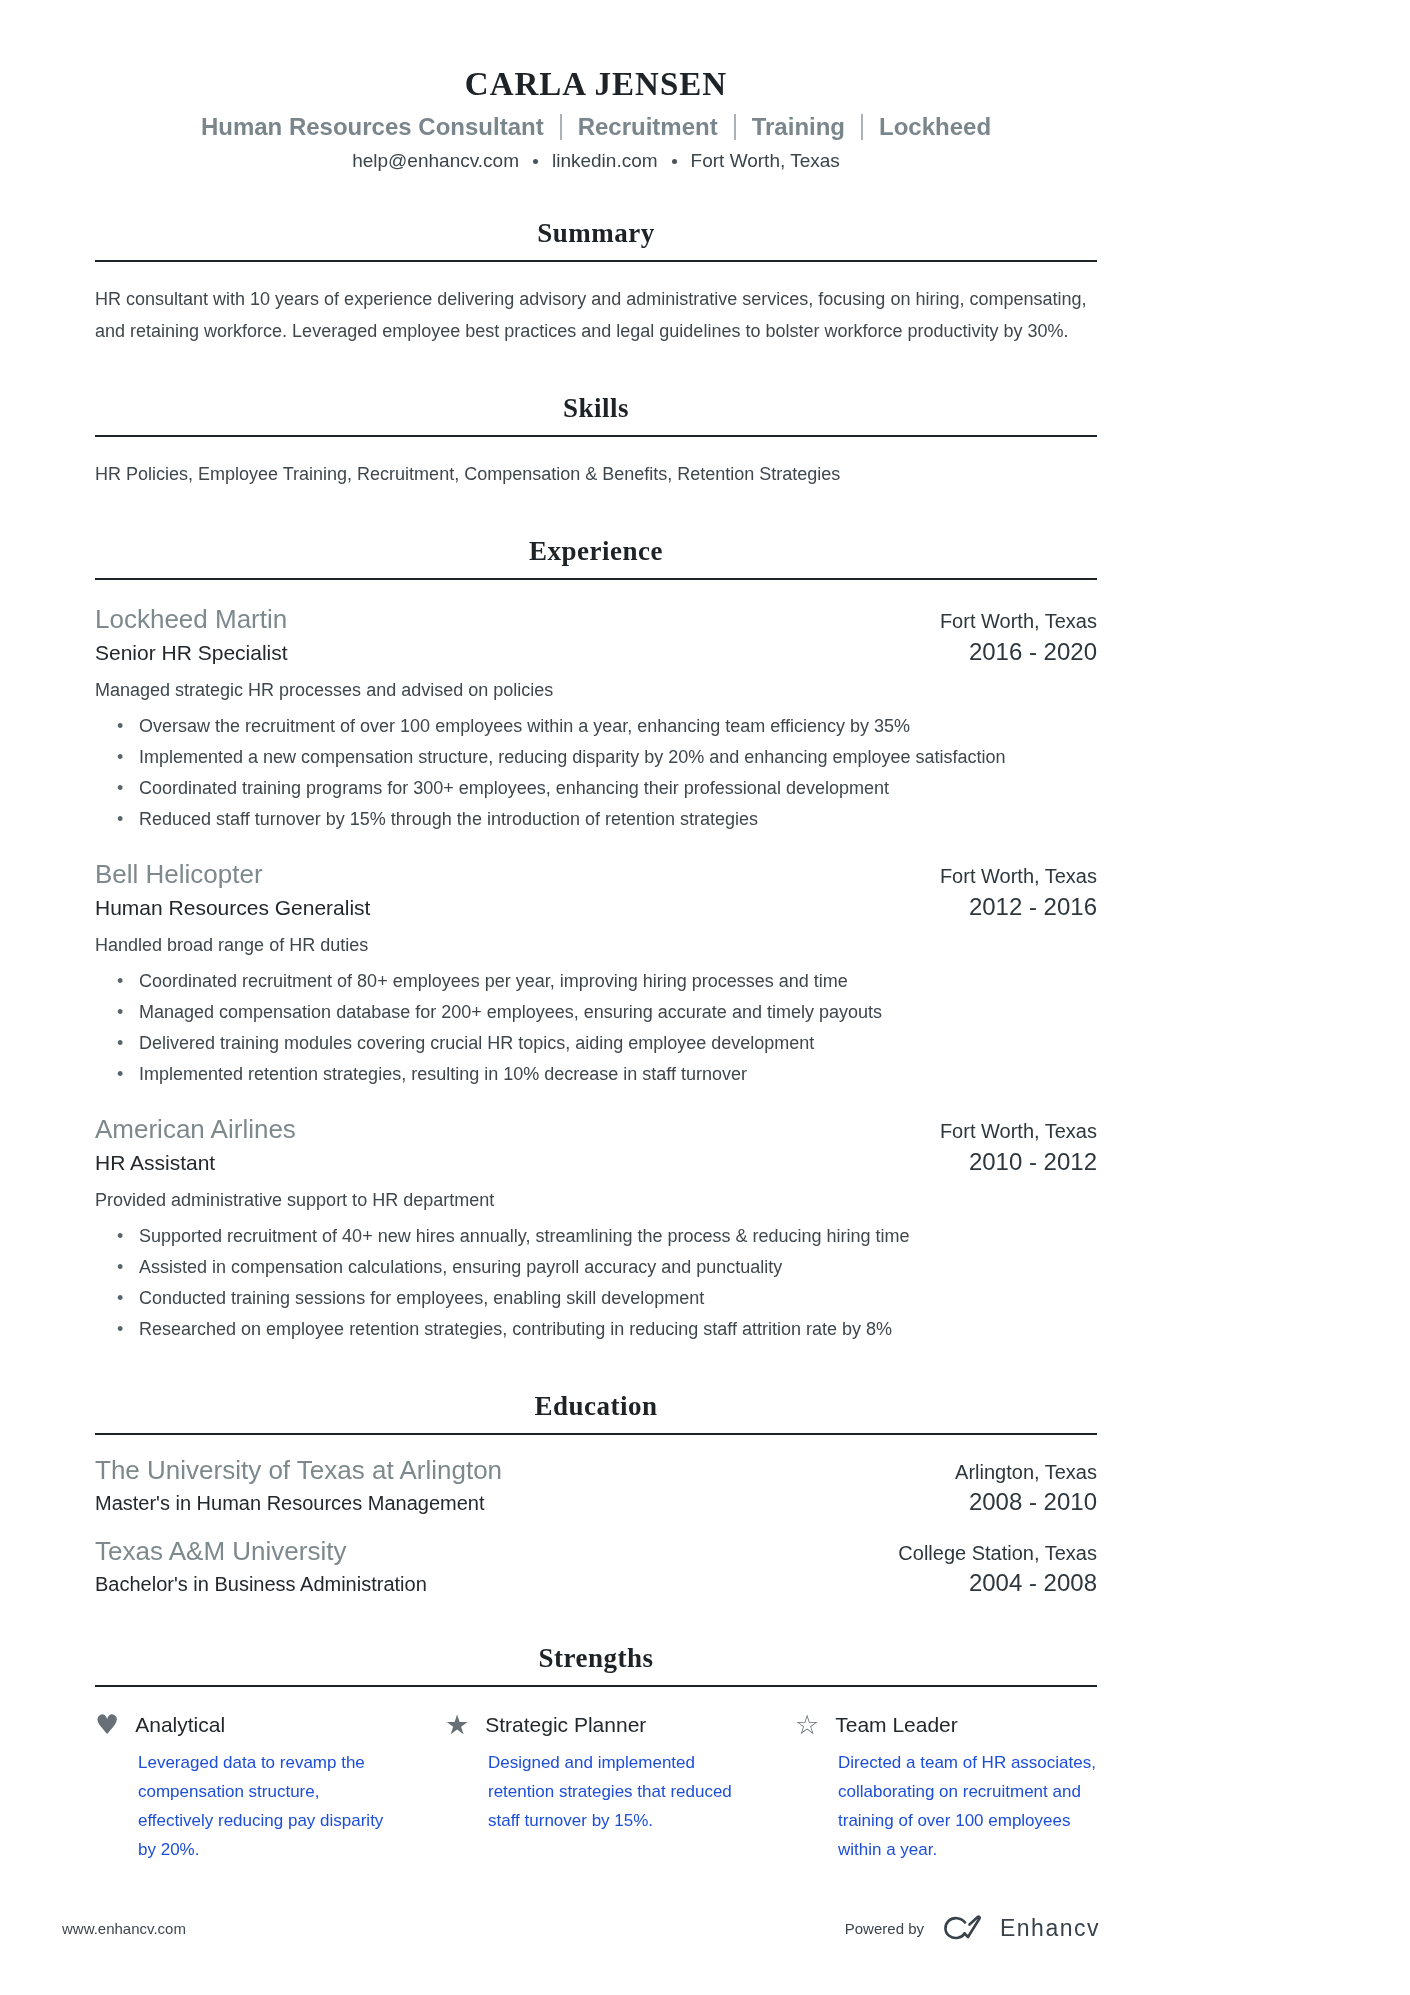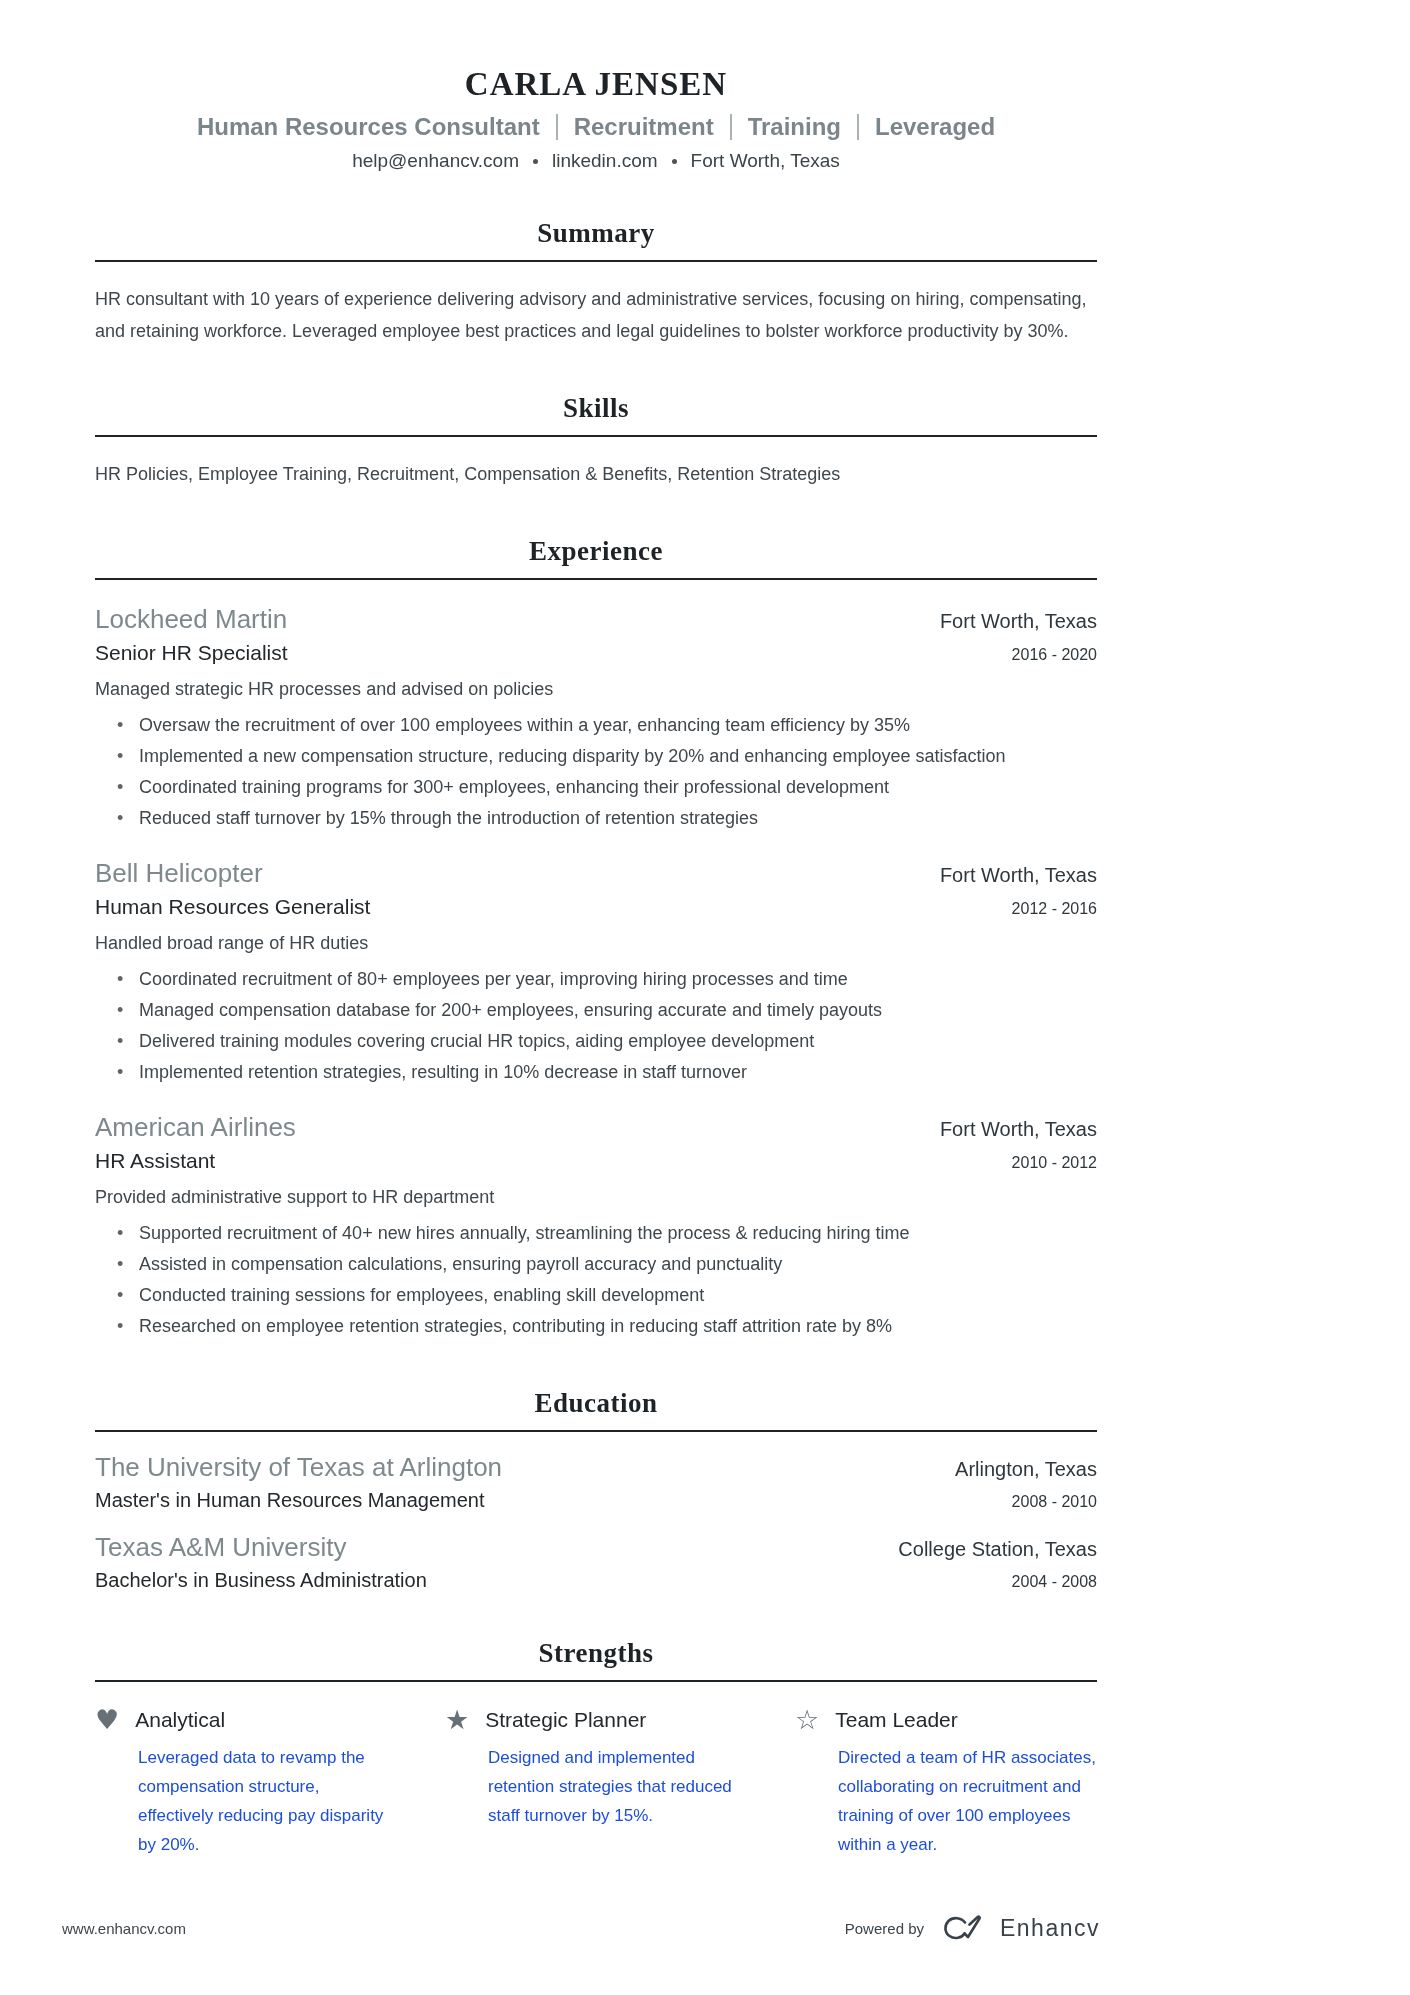--- a/index.html
+++ b/index.html
@@ -97,21 +97,21 @@
   .location {
     font-size: 20px;
     color: #2e373d;
   }
   .role {
     font-size: 21px;
     color: #23282c;
     margin-top: 6px;
   }
   .dates {
-    font-size: 16px;
+    font-size: 24px;
     color: #2e373d;
   }
   .entry-summary {
     margin-top: 14px;
     font-size: 18px;
     color: #3f474d;
   }
   ul.bullets {
     list-style: none;
     margin-top: 10px;
@@ -212,21 +212,21 @@
 
   <div class="header">
     <div class="name">CARLA JENSEN</div>
     <div class="title-line">
       <span>Human Resources Consultant</span>
       <span class="vbar"></span>
       <span>Recruitment</span>
       <span class="vbar"></span>
       <span>Training</span>
       <span class="vbar"></span>
-      <span>Leveraged</span>
+      <span>Lockheed</span>
     </div>
     <div class="contact-line">
       <span>help@enhancv.com</span>
       <span class="dot-sep"></span>
       <span>linkedin.com</span>
       <span class="dot-sep"></span>
       <span>Fort Worth, Texas</span>
     </div>
   </div>
 

